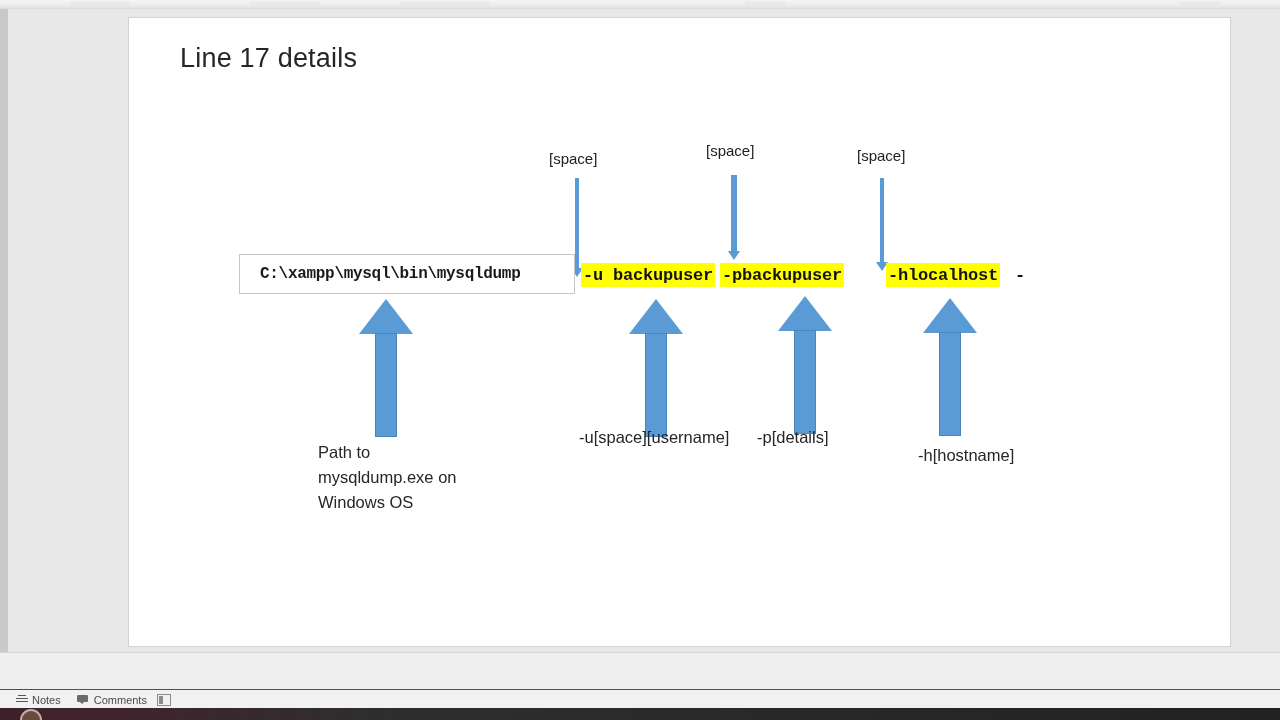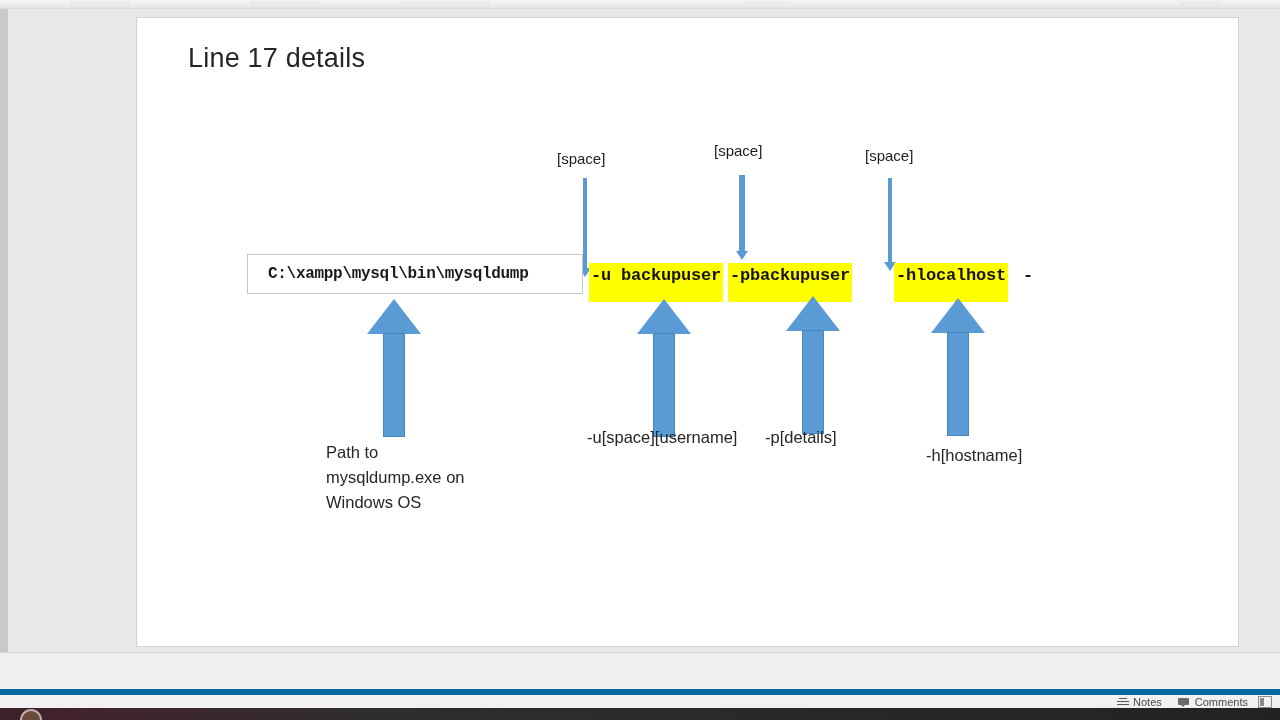--- a/index.html
+++ b/index.html
@@ -67,21 +67,20 @@
   
   .slide {
     position: absolute;
     left: 129px;
     top: 9px;
     width: 1101px;
     height: 628px;
     background: #ffffff;
     box-shadow: 0 0 0 1px #d2d2d2;
     overflow: hidden;
-    margin-left: 8px;
   }
 
   .slide-title {
     position: absolute;
     left: 51px;
     top: 25px;
     font-size: 27px;
     color: #262626;
     letter-spacing: .2px;
     white-space: nowrap;
@@ -123,21 +122,21 @@
     font-family: "Liberation Mono", "DejaVu Sans Mono", monospace;
     font-size: 17px;
     font-weight: bold;
     color: #141414;
     letter-spacing: -0.2px;
     white-space: pre;
     line-height: 20px;
   }
   .cmd-seg.hl {
     background: #ffff00;
-    padding: 3px 2px 16px 2px;
+    padding: 3px 2px 1px 2px;
     top: 9px;
   }
   .seg-u    { left: 452px; }
   .seg-p    { left: 591px; }
   .seg-h    { left: 757px; }
   .seg-tail { left: 886px; }
 
   
   .space-label {
     position: absolute;
@@ -195,25 +194,25 @@
     background: #efefef;
     border-top: 1px solid #d6d6d6;
   }
   .status-inner {
     position: absolute;
     left: 0;
     bottom: 0;
     width: 1280px;
     height: 20px;
     background: #f1f1f1;
-    border-top: 6px solid #0369a1;
+    border-top: 1px solid #0369a1;
     display: flex;
     align-items: center;
-    justify-content: flex-end;
-    padding-right: 8px;
+    justify-content: flex-start;
+    padding-right: 16px;
     box-sizing: border-box;
   }
   .status-item {
     display: inline-flex;
     align-items: center;
     gap: 4px;
     font-size: 11px;
     color: #4a4a4a;
     margin-left: 16px;
   }

